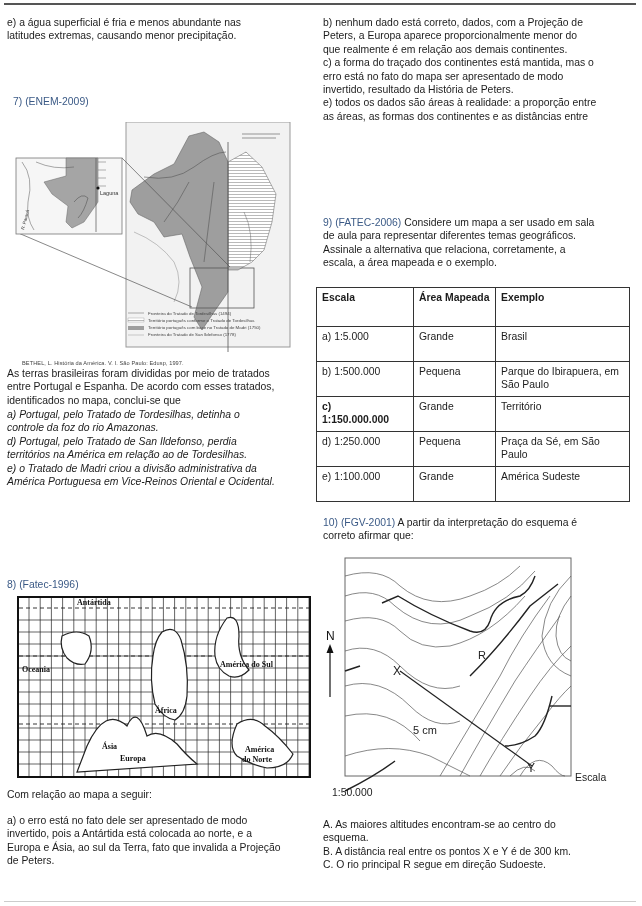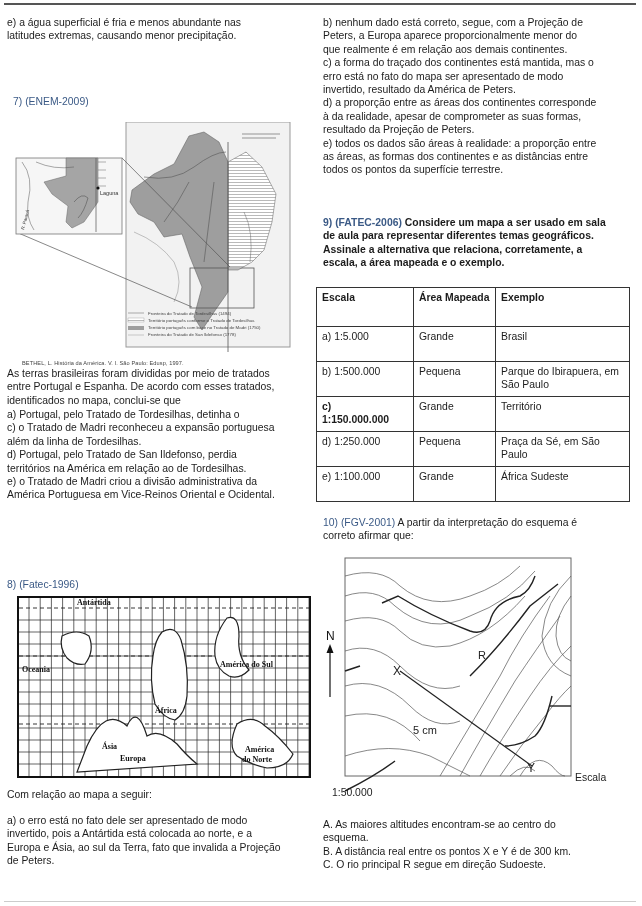--- a/index.html
+++ b/index.html
@@ -88,27 +88,24 @@
 </svg>
 
 <div class="abs caption-small" style="left:22px; top:357px;">BETHEL, L. História da América. V. I. São Paulo: Edusp, 1997.</div>
 
 <div class="abs" style="left:7px; top:367px; width:300px;">
   <span class="p">As terras brasileiras foram divididas por meio de tratados</span>
   <span class="p">entre Portugal e Espanha. De acordo com esses tratados,</span>
   <span class="p">identificados no mapa, conclui-se que</span>
 </div>
 
-<div class="abs" style="left:7px; top:408px; width:300px;">
+<div class="abs" style="left:7px; top:408px; width:300px;font-style:italic;">
   <div>
     <span class="p">a)  Portugal, pelo Tratado de Tordesilhas, detinha o</span>
-  </div>
-  <div>
-    <span class="p">c)  o Tratado de Madri reconheceu a expansão portuguesa</span>
-    <span class="p">além da linha de Tordesilhas.</span>
+    <span class="p">controle da foz do rio Amazonas.</span>
   </div>
   <div>
     <span class="p">d) Portugal, pelo Tratado de San Ildefonso, perdia</span>
     <span class="p">territórios na América em relação ao de Tordesilhas.</span>
   </div>
   <div>
     <span class="p">e) o Tratado de Madri criou a divisão administrativa da</span>
     <span class="p">América Portuguesa em Vice-Reinos Oriental e Ocidental.</span>
   </div>
 </div>
@@ -184,42 +181,36 @@
 <div class="abs" style="left:7px; top:788px;">Com relação ao mapa a seguir:</div>
 <div class="abs" style="left:7px; top:814px; width:305px;">
   <span class="p">a) o erro está no fato dele ser apresentado de modo</span>
   <span class="p">invertido, pois a Antártida está colocada ao norte, e a</span>
   <span class="p">Europa e Ásia, ao sul da Terra, fato que invalida a Projeção</span>
   <span class="p">de Peters.</span>
 </div>
 
 <div class="abs" style="left:323px; top:16px; width:312px;">
   <div>
-    <span class="p">b) nenhum dado está correto, segue, com a Projeção de</span>
+    <span class="p">b) nenhum dado está correto, dados, com a Projeção de</span>
     <span class="p">Peters, a Europa aparece proporcionalmente menor do</span>
     <span class="p">que realmente é em relação aos demais continentes.</span>
   </div>
   <div>
     <span class="p">c) a forma do traçado dos continentes está mantida, mas o</span>
     <span class="p">erro está no fato do mapa ser apresentado de modo</span>
-    <span class="p">invertido, resultado da América de Peters.</span>
-  </div>
-  <div>
-    <span class="p">d) a proporção entre as áreas dos continentes corresponde</span>
-    <span class="p">à da realidade, apesar de comprometer as suas formas,</span>
-    <span class="p">resultado da Projeção de Peters.</span>
+    <span class="p">invertido, resultado da História de Peters.</span>
   </div>
   <div>
     <span class="p">e) todos os dados são áreas à realidade: a proporção entre</span>
     <span class="p">as áreas, as formas dos continentes e as distâncias entre</span>
-    <span class="p">todos os pontos da superfície terrestre.</span>
-  </div>
-</div>
-
-<div class="abs" style="left:323px; top:216px; width:312px;font-weight:bold;">
+  </div>
+</div>
+
+<div class="abs" style="left:323px; top:216px; width:312px;">
   <span class="p"><span class="q-head">9) (FATEC-2006)</span><span> Considere um mapa a ser usado em sala</span></span>
   <span class="p">de aula para representar diferentes temas geográficos.</span>
   <span class="p">Assinale a alternativa que relaciona, corretamente, a</span>
   <span class="p">escala, a área mapeada e o exemplo.</span>
 </div>
 
 <table class="scale-table">
   <thead>
     <tr>
       <th class="c1">Escala</th>
@@ -244,21 +235,21 @@
       <td>Território</td>
     </tr>
     <tr class="tall">
       <td>d) 1:250.000</td>
       <td>Pequena</td>
       <td class="ex-just">Praça da Sé, em São Paulo</td>
     </tr>
     <tr>
       <td>e) 1:100.000</td>
       <td>Grande</td>
-      <td>África Sudeste</td>
+      <td>América Sudeste</td>
     </tr>
   </tbody>
 </table>
 
 <div class="abs" style="left:323px; top:516px; width:312px;">
   <span class="p"><span class="q-head">10) (FGV-2001)</span><span> A partir da interpretação do esquema é</span></span>
   <span class="p">correto afirmar que:</span>
 </div>
 
 <svg class="abs" style="left:320px; top:556px;" width="300" height="240" viewBox="0 0 300 240">

